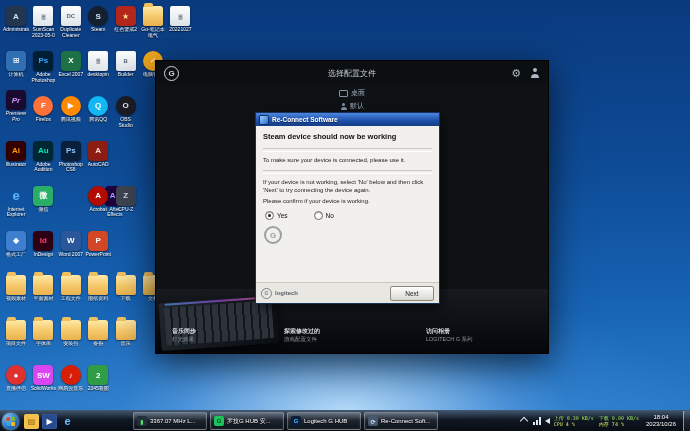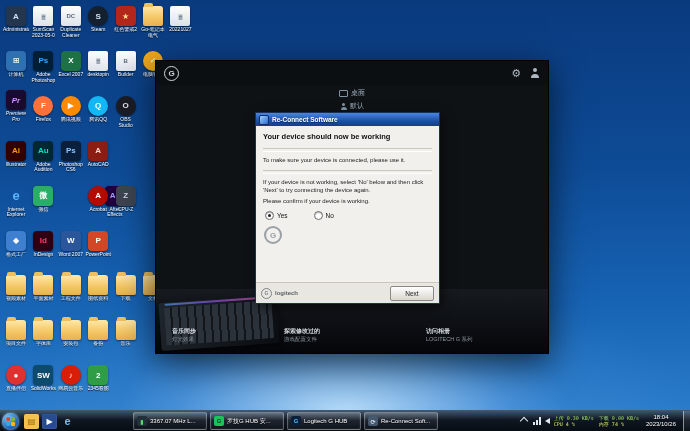--- a/index.html
+++ b/index.html
@@ -287,36 +287,37 @@
       </div>
       <div class="desk-icon" style="left: 112.6px; top: 320.3px;">
         <div class="glyph icon-folder"></div>
         <div class="ilabel">音乐</div>
       </div>
       <div class="desk-icon" style="left: 3px; top: 365.2px;">
         <div class="glyph icon-circle" style="background: rgb(224, 49, 49); color: rgb(255, 255, 255);">●</div>
         <div class="ilabel">直播伴侣</div>
       </div>
       <div class="desk-icon" style="left: 30.4px; top: 365.2px;">
-        <div class="glyph icon-sq" style="background: #0c4a6e; color: rgb(255, 255, 255);">SW</div>
+        <div class="glyph icon-sq" style="background: #d946ef; color: rgb(255, 255, 255);">SW</div>
         <div class="ilabel">SolidWorks</div>
       </div>
       <div class="desk-icon" style="left: 57.8px; top: 365.2px;">
         <div class="glyph icon-circle" style="background: rgb(216, 30, 6); color: rgb(255, 255, 255);">♪</div>
         <div class="ilabel">网易云音乐</div>
       </div>
       <div class="desk-icon" style="left: 85.2px; top: 365.2px;">
         <div class="glyph icon-sq" style="background: rgb(47, 157, 70); color: rgb(255, 255, 255);">2</div>
         <div class="ilabel">2345看图</div>
       </div>
     </div>
 
   <div id="ghub">
     <div class="gh-titlebar">
       <div class="gh-logo">G</div>
+      <div class="gh-title">选择配置文件</div>
       <div class="gh-actions">
         <span class="gh-gear">⚙</span>
         <span class="gh-user"></span>
       </div>
     </div>
     <div class="gh-profile">
       <div class="gh-prof-row">
         <span class="mini-monitor"></span>
         <span>桌面</span>
       </div>
@@ -343,21 +344,21 @@
         </div>
     </div>
   </div>
 
   <div id="dialog">
     <div class="dlg-titlebar">
       <span class="dlg-ico"></span>
       <span class="dlg-title">Re-Connect Software</span>
     </div>
     <div class="dlg-body">
-      <div class="dlg-h1">Your device should now be working</div>
+      <div class="dlg-h1">Steam device should now be working</div>
       <div class="groove"></div>
       <p class="dlg-p">To make sure your device is connected, please use it.</p>
       <div class="groove"></div>
       <p class="dlg-p">If your device is not working, select 'No' below and then click 'Next' to try connecting the device again.</p>
       <p class="dlg-p">Please confirm if your device is working.</p>
       <div class="radio-row" id="radio-row">
           <div class="radio-item">
             <span class="radio sel"></span>
             <span>Yes</span>
           </div>

